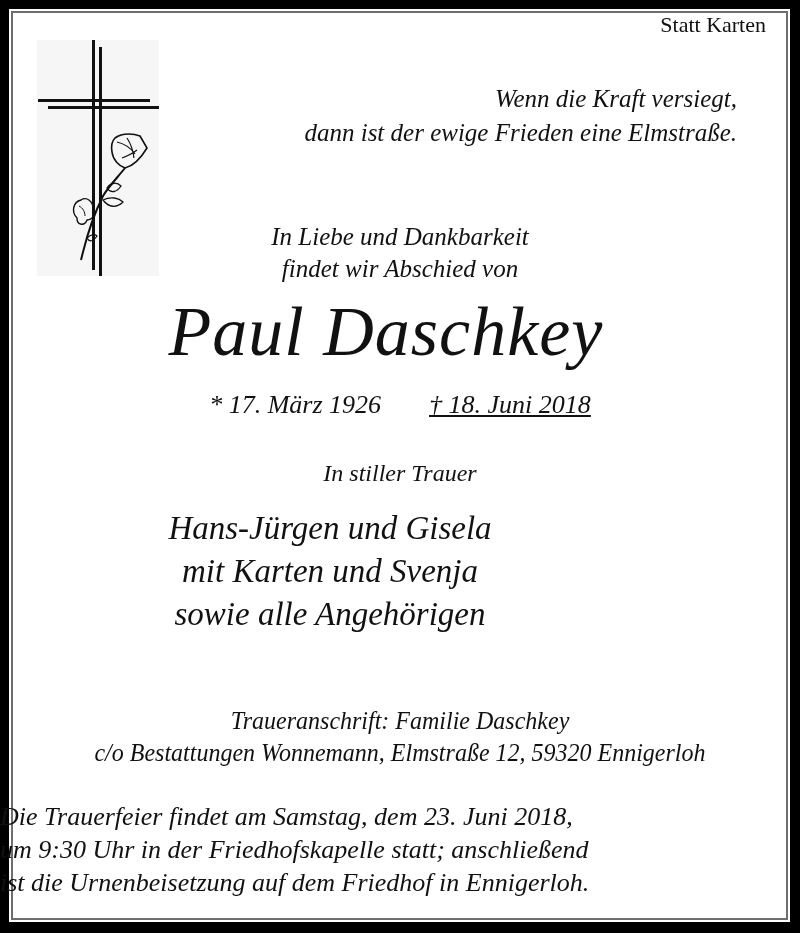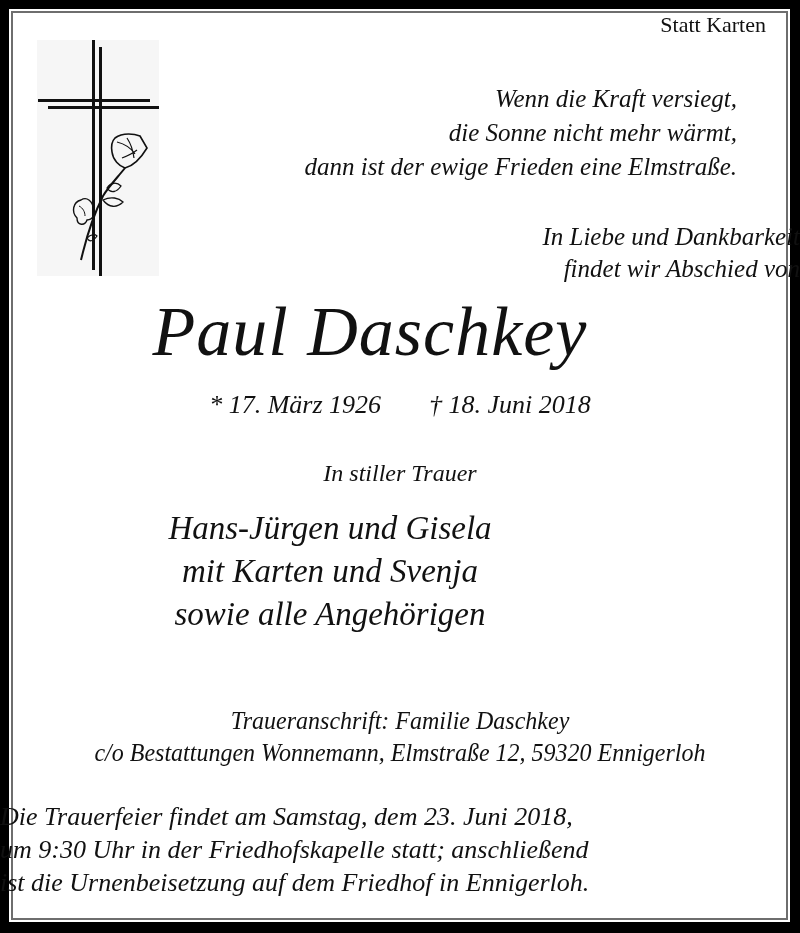--- a/index.html
+++ b/index.html
@@ -14,24 +14,24 @@
       position: absolute; left: 2px; top: 2px; right: 2px; bottom: 2px;
       border: 2px solid #6e6e6e; box-sizing: border-box;
     }
     .emblem {
       position: absolute; left: 37px; top: 40px; width: 122px; height: 236px; background: #f6f6f6;
     }
     .emblem svg { position: absolute; left: 0; top: 0; }
     .t { position: absolute; white-space: nowrap; }
     .statt { right: 34px; top: 12px; font-size: 22px; font-style: normal; }
     .motto { right: 63px; top: 82px; font-size: 25px; font-style: italic; text-align: right; line-height: 34px; }
-    .intro { left: 0; width: 800px; top: 221px; font-size: 25px; font-style: italic; text-align: right; line-height: 32px; }
-    .name { left: 0; width: 740px; top: 287px; font-size: 70px; font-style: italic; text-align: center; letter-spacing: 1px; line-height: 90px; }
+    .intro { left: 0; width: 800px; top: 221px; font-size: 25px; font-style: italic; text-align: center; line-height: 32px; }
+    .name { left: 16px; width: 740px; top: 287px; font-size: 70px; font-style: italic; text-align: center; letter-spacing: 1px; line-height: 90px; }
     .dates { left: 0; width: 800px; top: 390px; font-size: 26px; font-style: italic; text-align: center; }
-    .dates span + span { margin-left: 48px; }
+    .dates span + span { margin-left: 48px; text-decoration: underline; }
     .mourn-label { left: 0; width: 800px; top: 460px; font-size: 24px; font-style: italic; text-align: center; }
     .mourners { left: 0; width: 660px; top: 507px; font-size: 33px; font-style: italic; text-align: center; line-height: 43px; }
     .address { left: 0; width: 800px; top: 705px; font-size: 25px; font-style: italic; text-align: center; line-height: 32px; transform: scaleX(0.96); }
     .service { left: 0; width: 800px; top: 800px; font-size: 26px; font-style: italic; text-align: left; line-height: 33px; }
     .line { display: block; }
   </style>
 </head>
 <body>
 
 <div class="frame-inner">
@@ -58,21 +58,20 @@
     <path d="M40 178 C34 172 36 162 44 160 C50 156 56 162 56 168 C60 172 56 180 50 180 C48 186 40 186 40 178 Z" fill="none" stroke="#111" stroke-width="1.4"></path>
     <path d="M42 166 C46 168 48 172 48 176" fill="none" stroke="#111" stroke-width="1"></path>
     <path d="M50 198 C54 194 58 194 60 196 C56 202 52 202 50 198 Z" fill="none" stroke="#111" stroke-width="1.2"></path>
   </svg>
 </div>
 
 <div class="t statt">Statt Karten</div>
 
 <div class="t motto">
   <span class="line">Wenn die Kraft versiegt,</span>
-  <span class="line">die Sonne nicht mehr wärmt,</span>
   <span class="line">dann ist der ewige Frieden eine Elmstraße.</span>
 </div>
 
 <div class="t intro">
   <span class="line">In Liebe und Dankbarkeit</span>
   <span class="line">findet wir Abschied von</span>
 </div>
 
 <div class="t name">Paul Daschkey</div>
 

